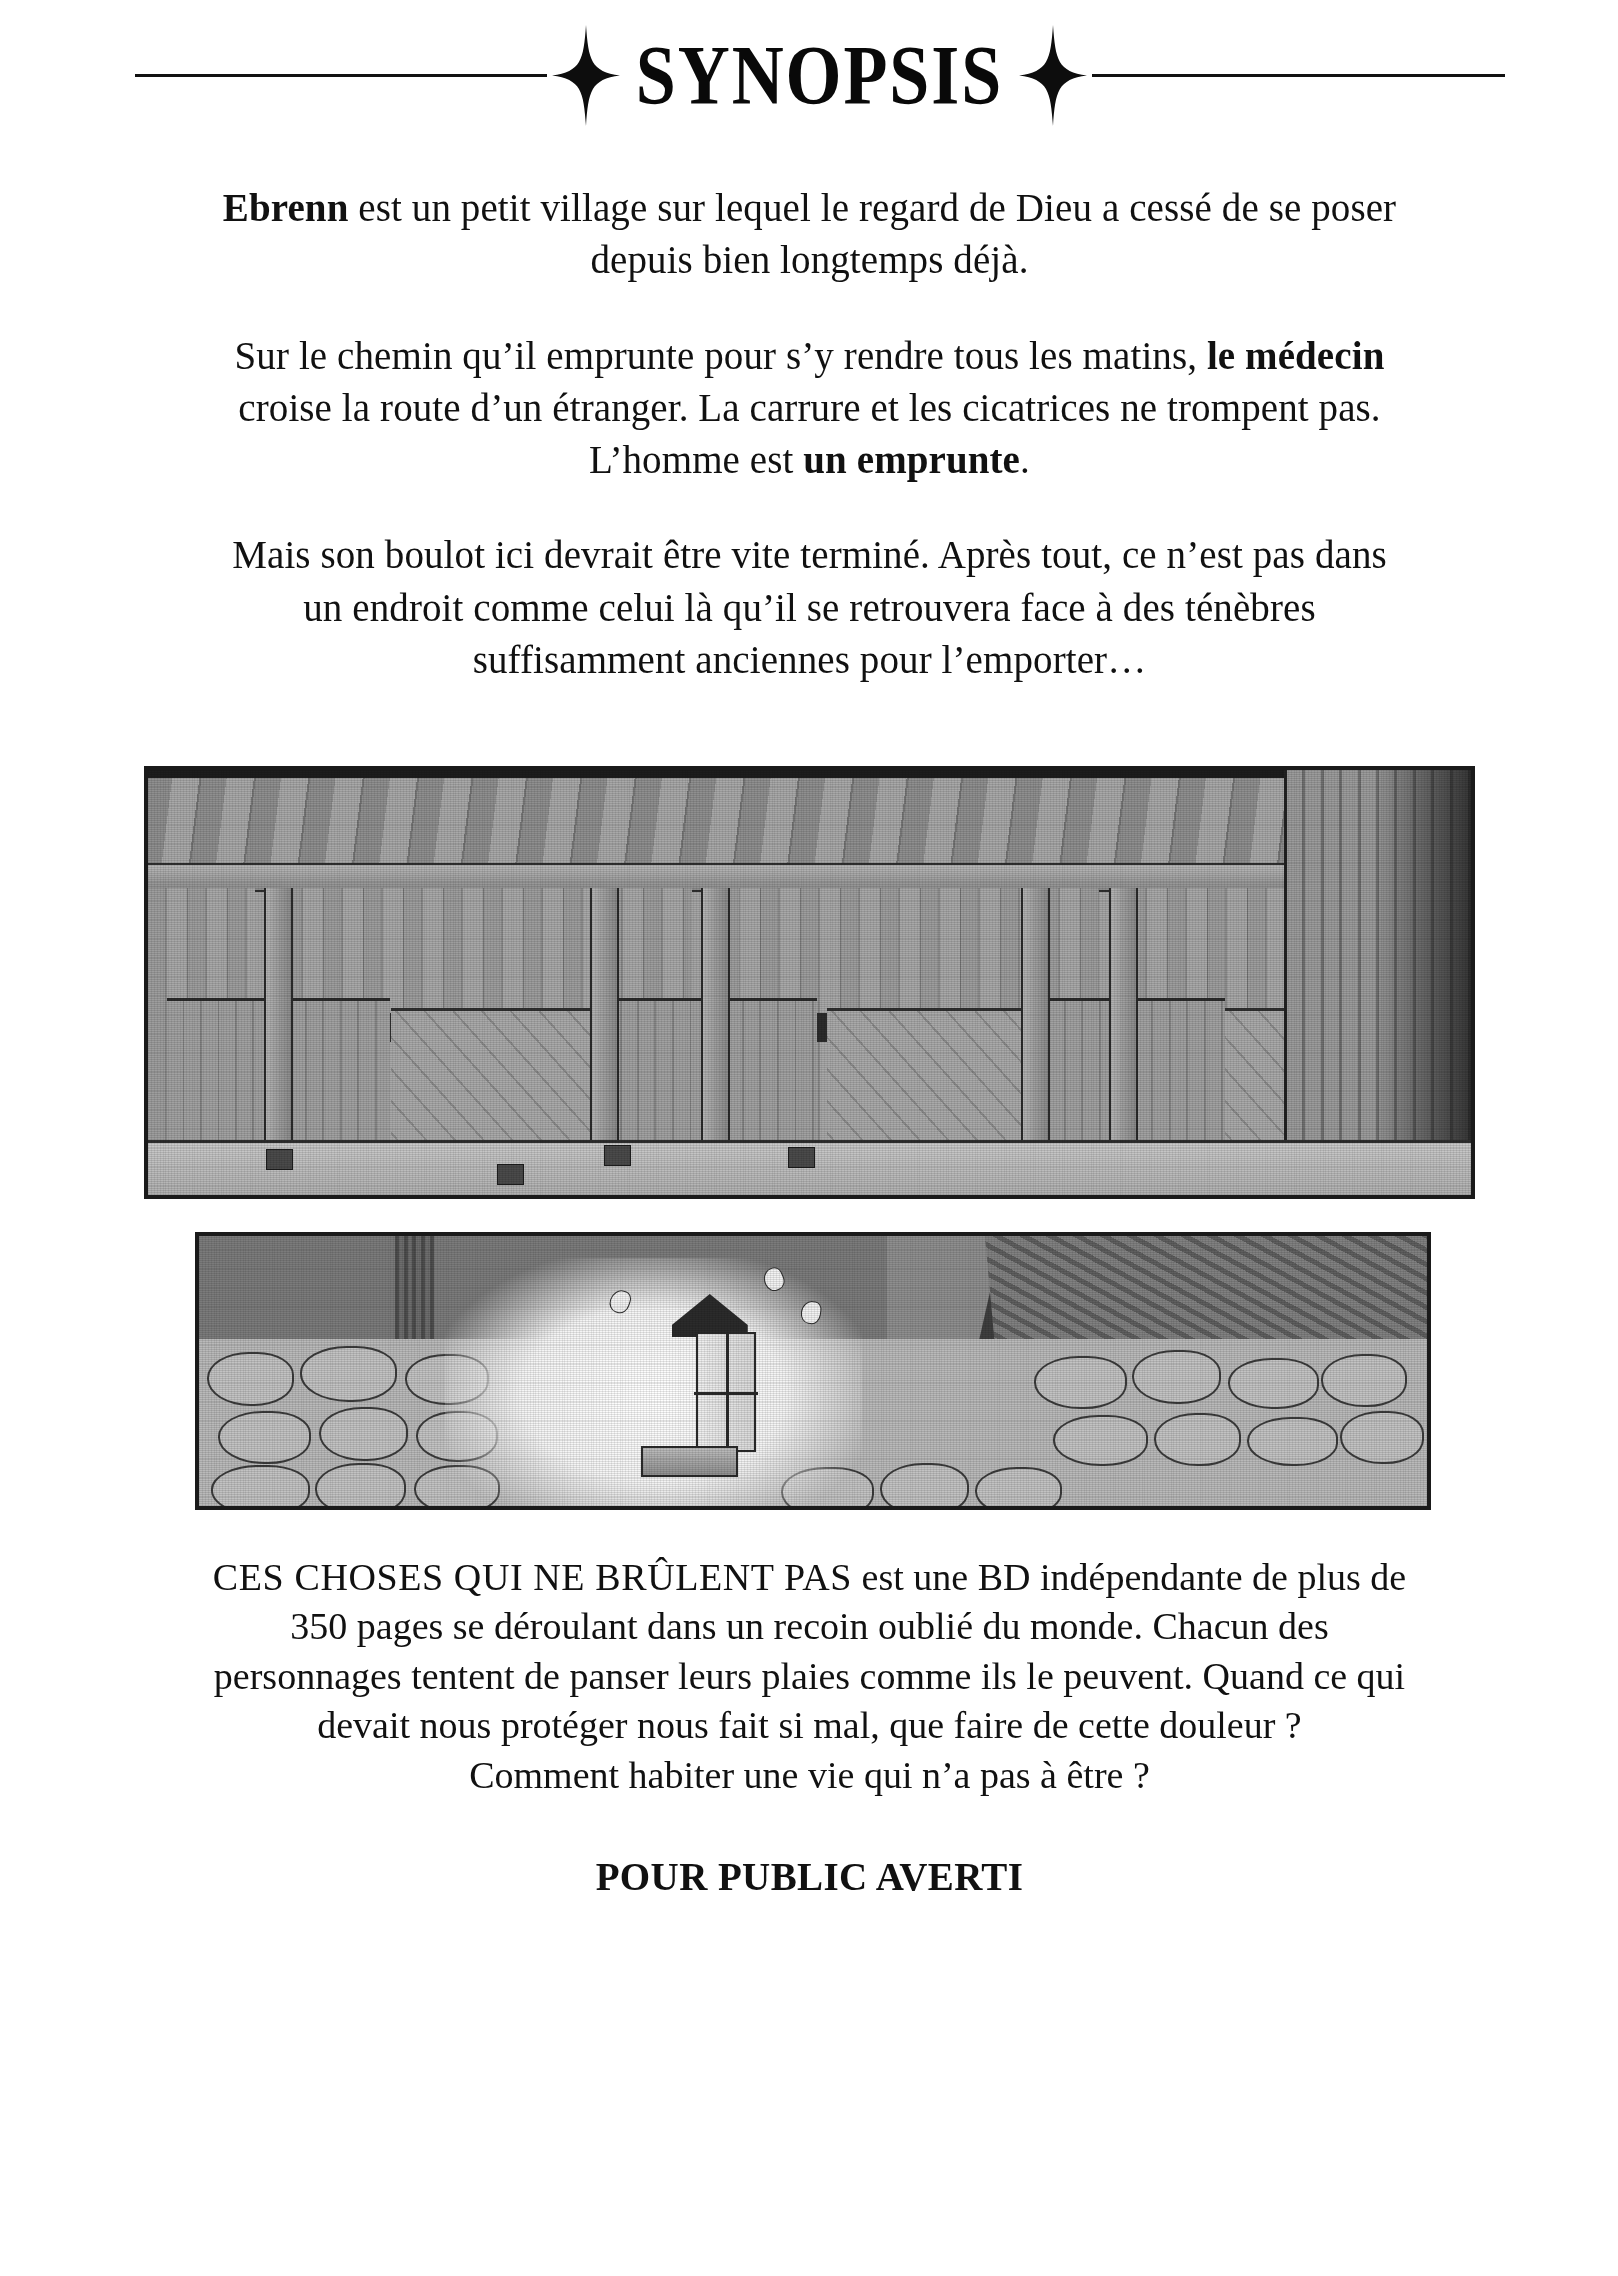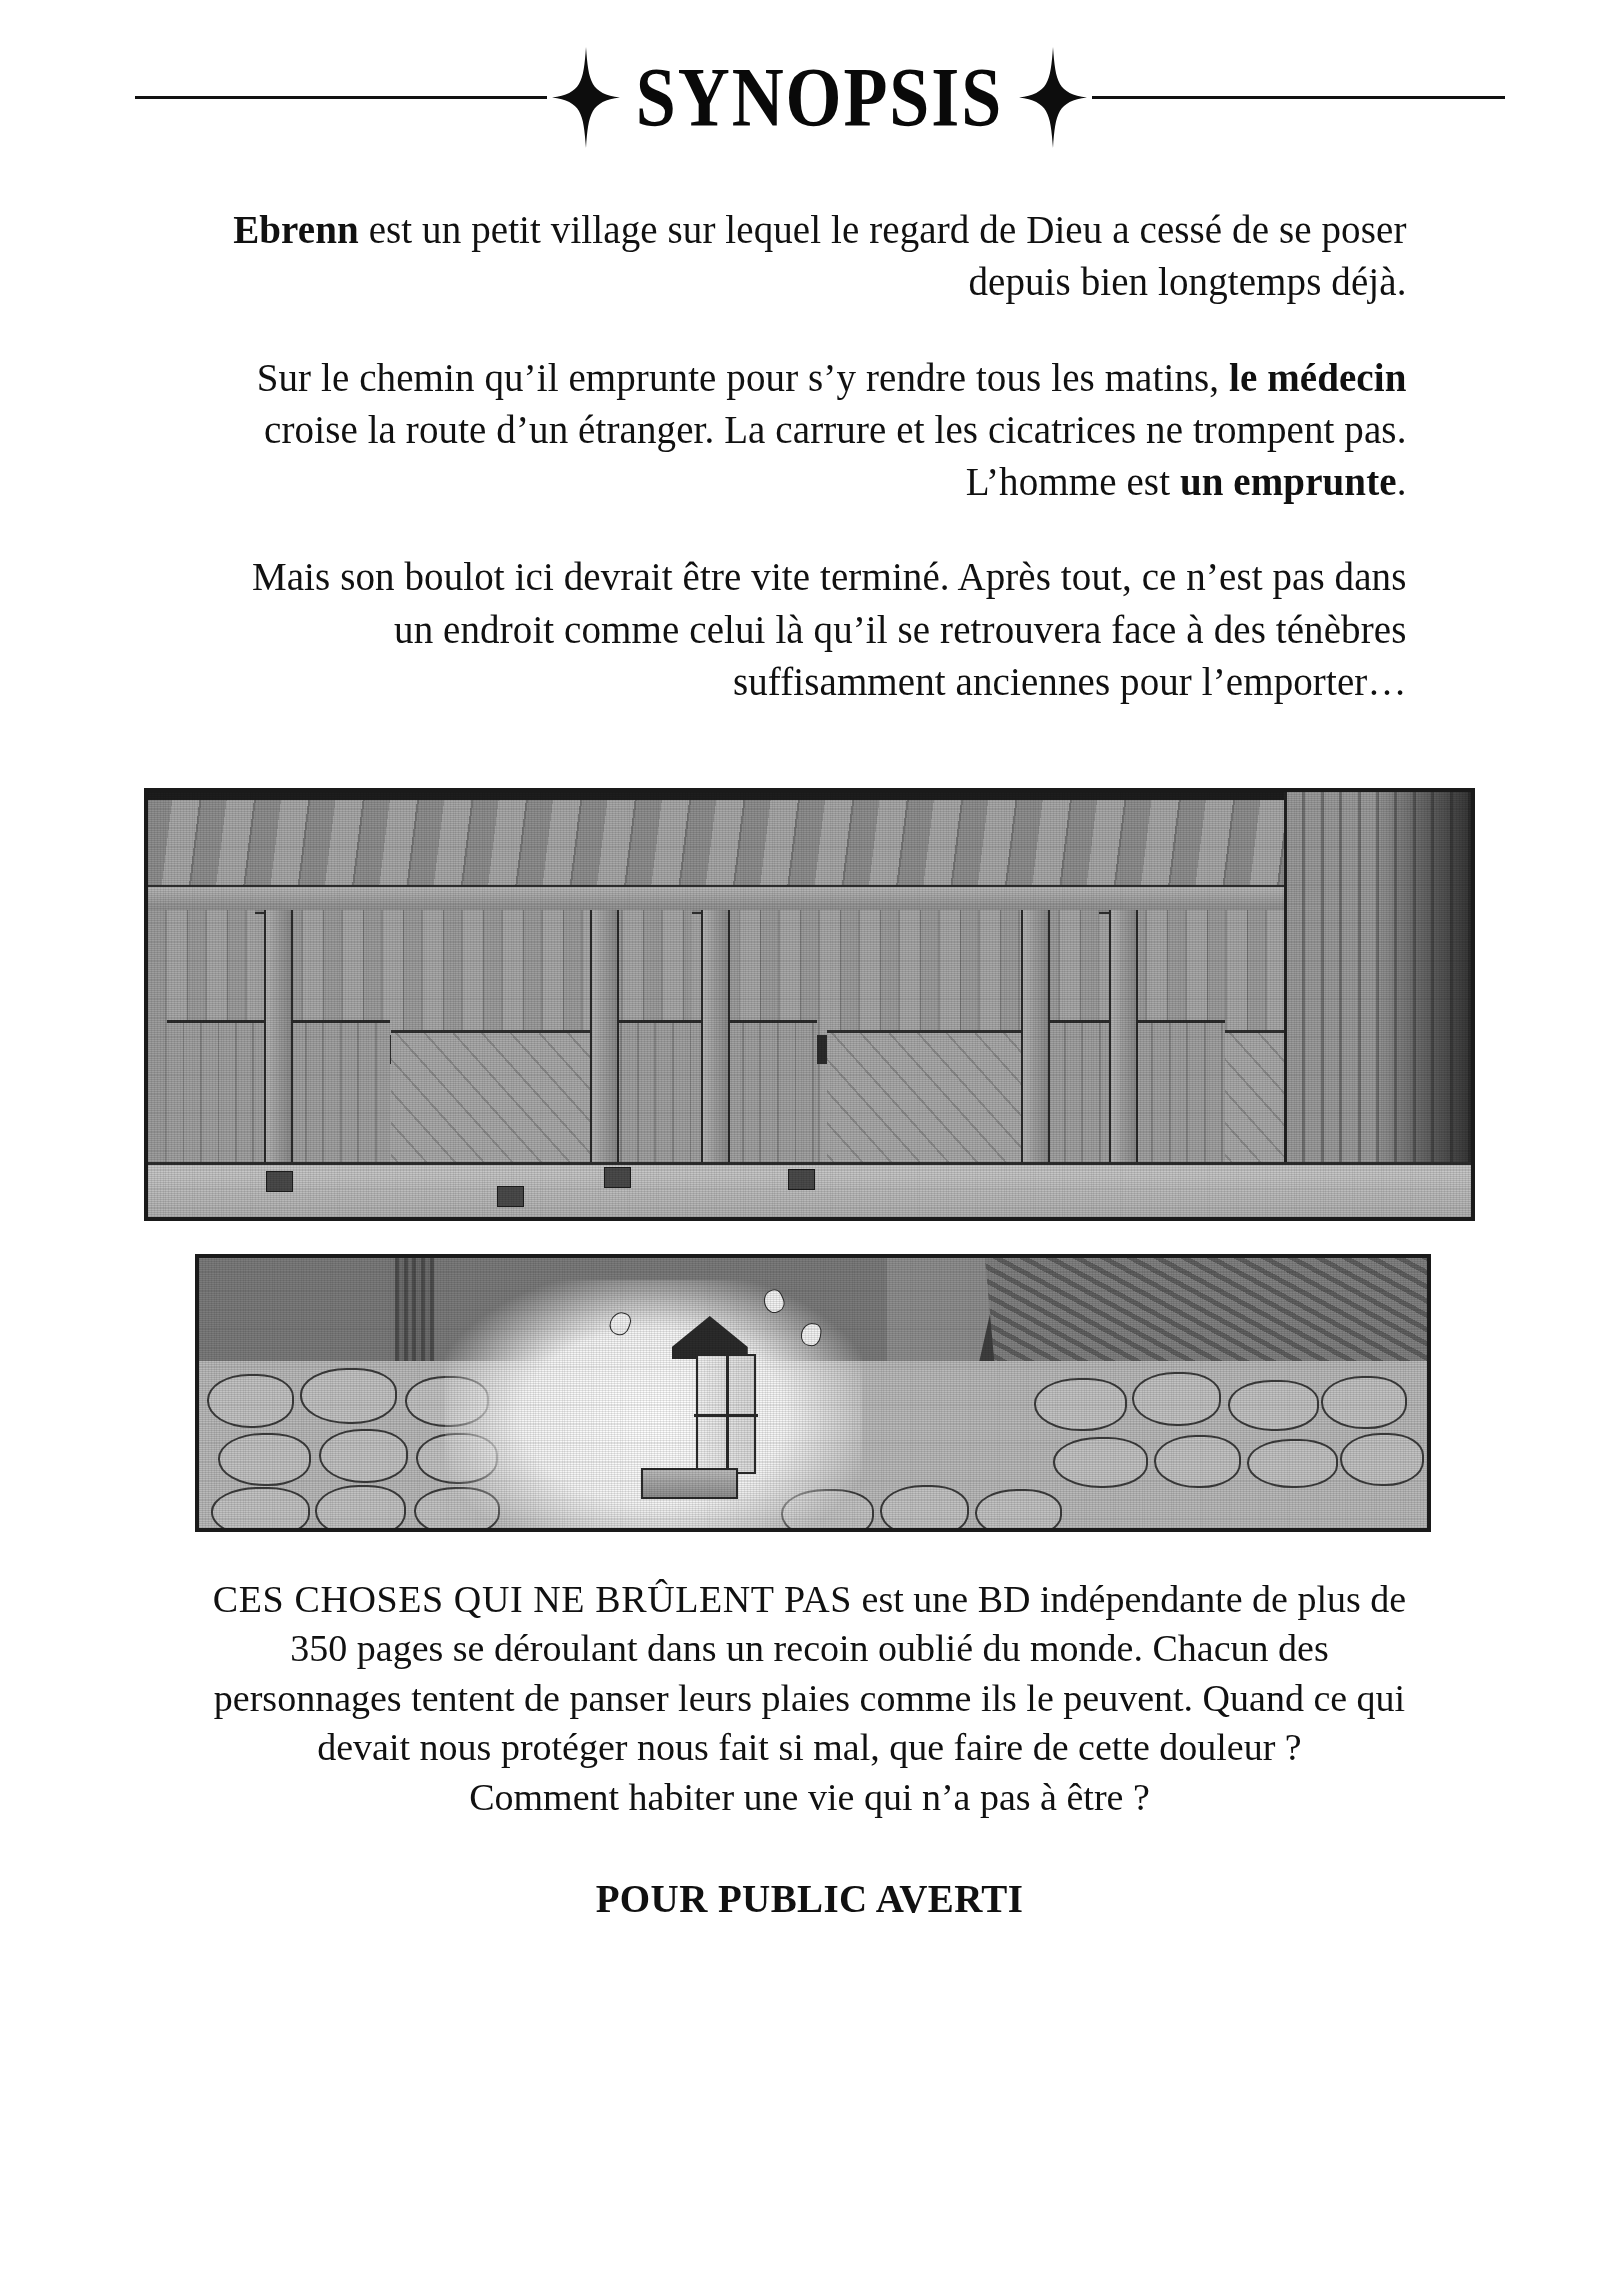--- a/index.html
+++ b/index.html
@@ -63,21 +63,21 @@
   
   .body-block{
     width:1194px;
     margin:0 auto;
     text-align:center;
   }
   .para{
     font-size:39px;
     line-height:1.34;
     margin:0 0 43px 0;
-    text-align:right;
+    text-align:center;
     letter-spacing:0.1px;
   }
   .para b{font-weight:700;}
 
   
   .illos{
     width:1331px;
     margin:0 auto;
   }
   .panel{
@@ -231,21 +231,21 @@
   .tagline{
     width:1261px;margin:0 auto;text-align:center;
     font-weight:700;font-size:39px;line-height:1.20;letter-spacing:0.4px;
   }
 </style>
 </head>
 <body>
 
 <div class="page">
 
-  <div style="padding-top:47px;margin-left:20px;">
+  <div style="padding-top:25px;margin-left:20px;">
     <div class="section-head">
       <span class="head-rule"></span>
       <span class="star">
         <svg viewBox="0 0 70 104" xmlns="http://www.w3.org/2000/svg">
           <path d="M35 0 C37.5 36 40 48 70 52 C40 56 37.5 68 35 104 C32.5 68 30 56 0 52 C30 48 32.5 36 35 0 Z" fill="#0d0d0d"></path>
         </svg>
       </span>
       <span class="section-title" id="synopsis-title">SYNOPSIS</span>
       <span class="star">
         <svg viewBox="0 0 70 104" xmlns="http://www.w3.org/2000/svg">

